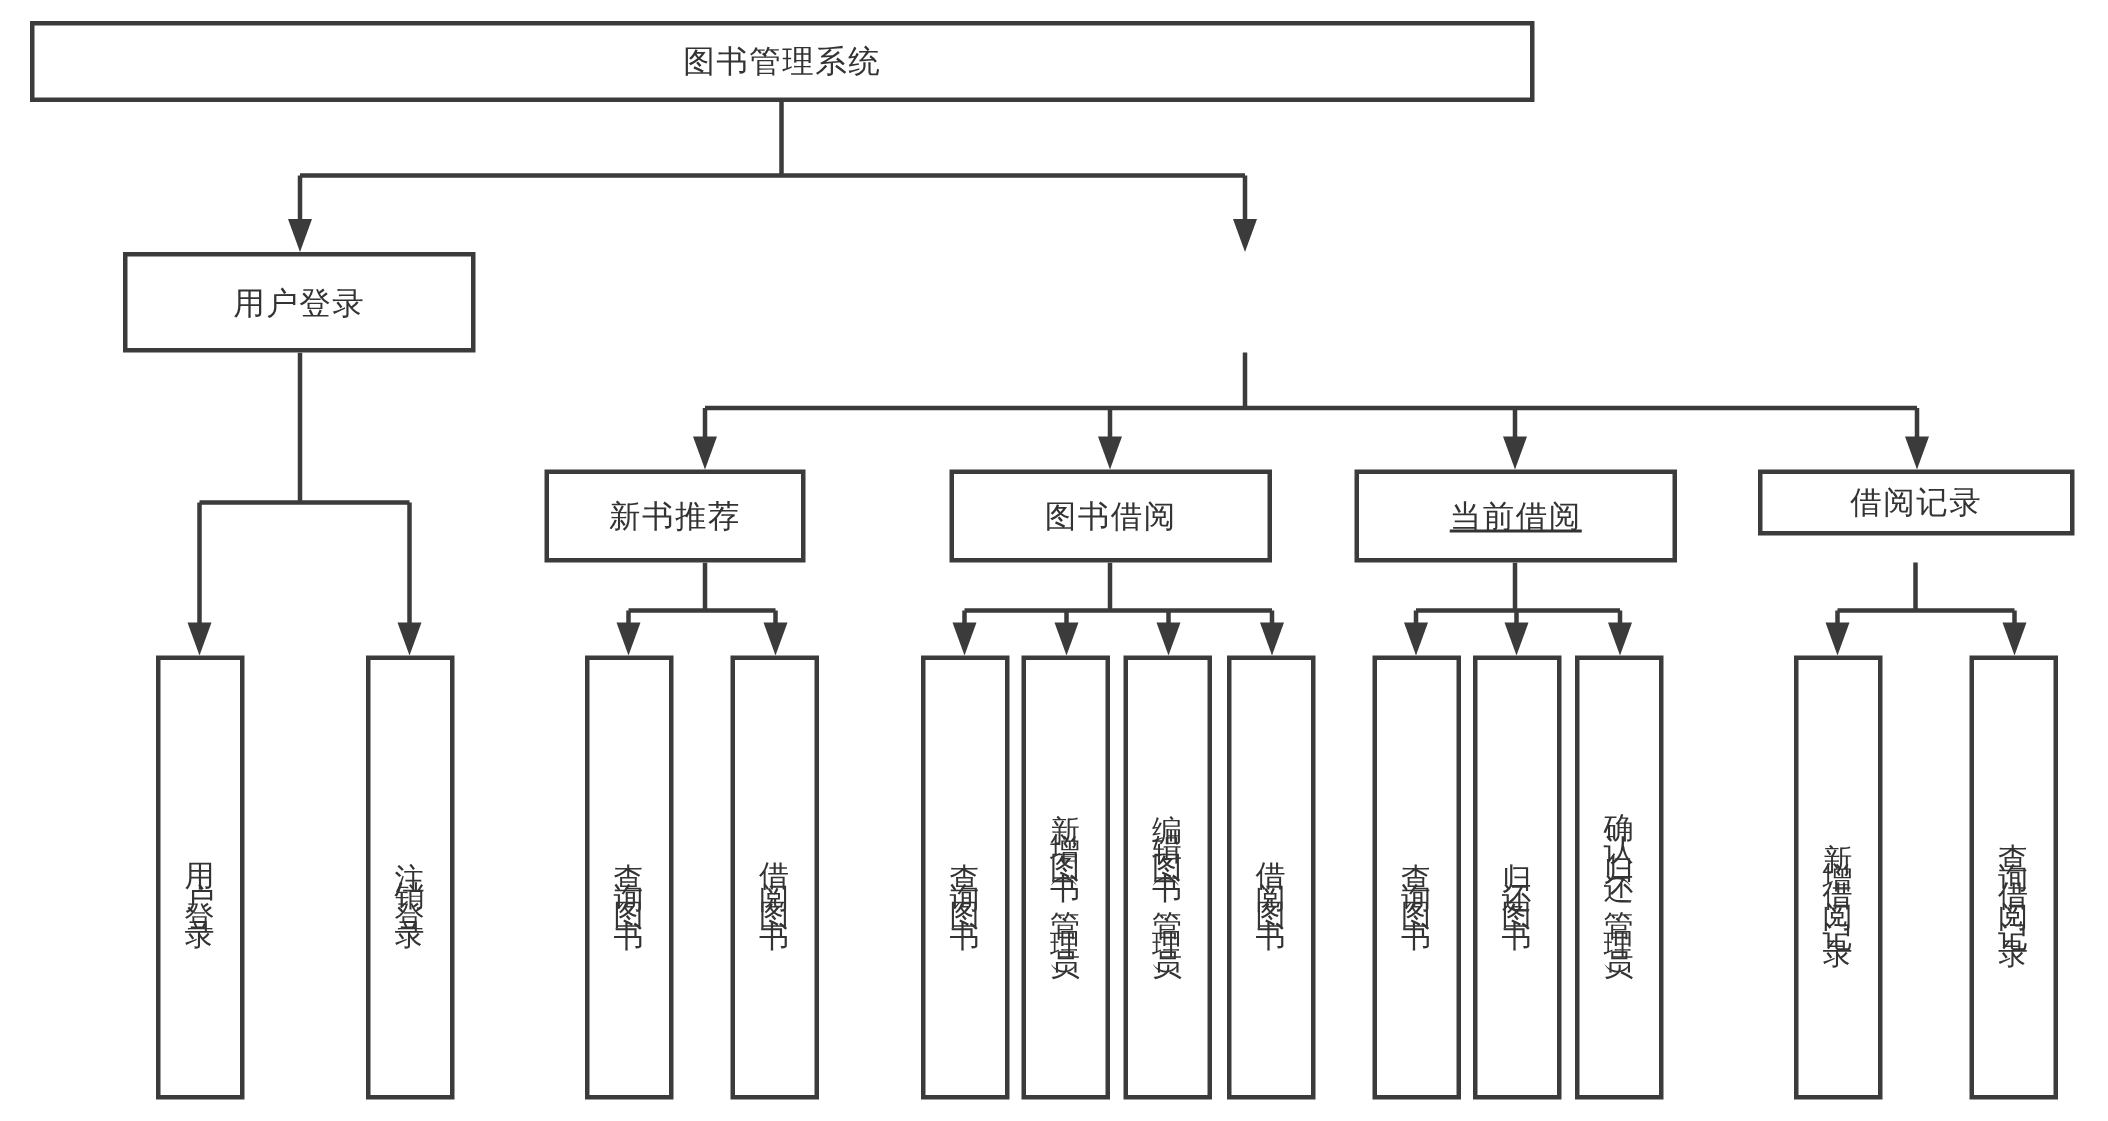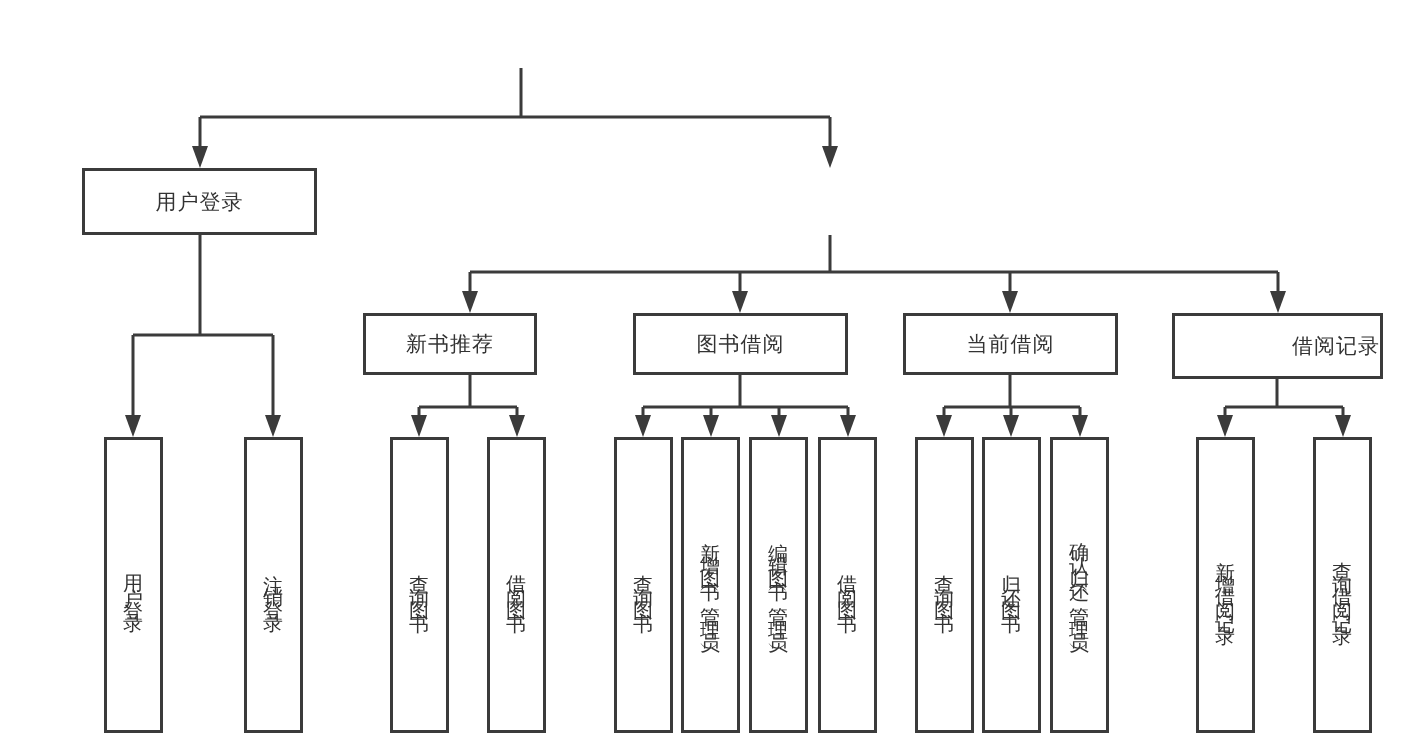--- a/index.html
+++ b/index.html
@@ -34,22 +34,22 @@
     font-size:19px;
     color:#c8c2c6;
     white-space:nowrap;
   }
   
   #n-root{left:20px;top:14px;width:1003px;height:54px;}
   #n-user-login-group{left:82px;top:168px;width:235px;height:67px;}
   #n-book-management-group{left:712px;top:168px;width:235px;height:67px;}
   #n-new-book-recommend{left:363px;top:313px;width:174px;height:62px;}
   #n-book-borrow{left:633px;top:313px;width:215px;height:62px;text-align:center;}
-  #n-current-borrow{left:903px;top:313px;width:215px;height:62px;}
-  #n-borrow-records{left:1172px;top:313px;width:211px;height:66px;justify-content:flex-end;}
+  #n-current-borrow{left:903px;top:313px;width:215px;height:62px;text-decoration:underline;}
+  #n-borrow-records{left:1172px;top:313px;width:211px;height:44px;}
   .leaf{top:437px;width:59px;height:296px;}
   #n-leaf-user-login{left:104px;}
   #n-leaf-logout{left:244px;}
   #n-leaf-query-books-1{left:390px;}
   #n-leaf-borrow-books-1{left:487px;}
   #n-leaf-query-books-2{left:614px;}
   #n-leaf-add-book-admin{left:681px;}
   #n-leaf-edit-book-admin{left:749px;}
   #n-leaf-borrow-books-2{left:818px;}
   #n-leaf-query-books-3{left:915px;}
@@ -96,20 +96,23 @@
       <polygon points="771,415 787,415 779,437"></polygon>
       <polygon points="840,415 856,415 848,437"></polygon>
       <polygon points="936,415 952,415 944,437"></polygon>
       <polygon points="1003,415 1019,415 1011,437"></polygon>
       <polygon points="1072,415 1088,415 1080,437"></polygon>
       <polygon points="1217,415 1233,415 1225,437"></polygon>
       <polygon points="1335,415 1351,415 1343,437"></polygon>
     </g>
   </svg>
 
+  <div class="node node-h" id="n-root">
+    <span class="label">图书管理系统</span>
+  </div>
   <div class="node node-h" id="n-user-login-group">
     <span class="label">用户登录</span>
   </div>
   <div class="node node-h" id="n-new-book-recommend">
     <span class="label">新书推荐</span>
   </div>
   <div class="node node-h" id="n-book-borrow">
     <span class="label">图书借阅</span>
   </div>
   <div class="node node-h" id="n-current-borrow">

